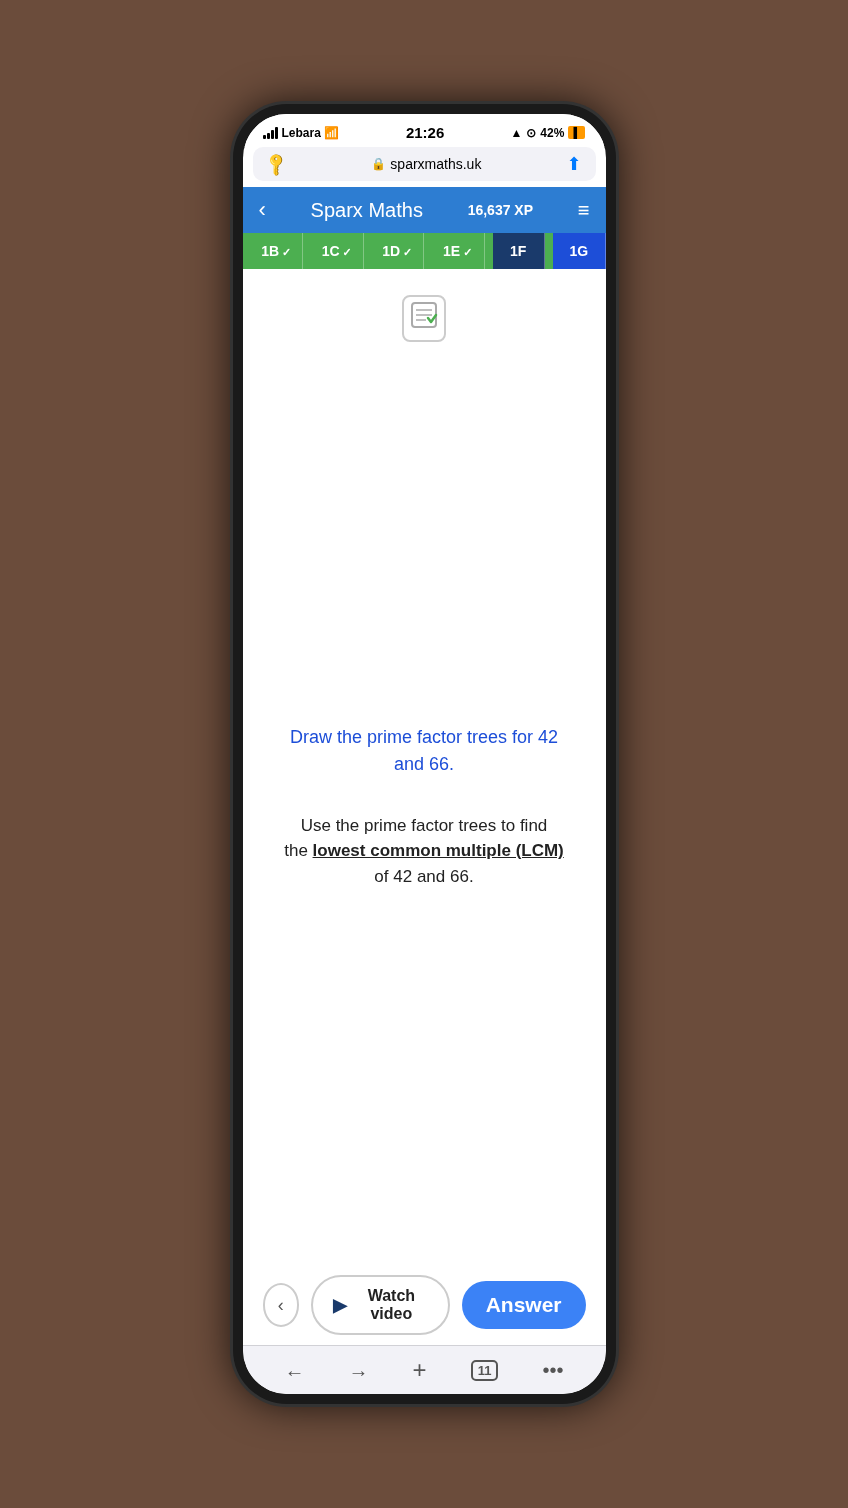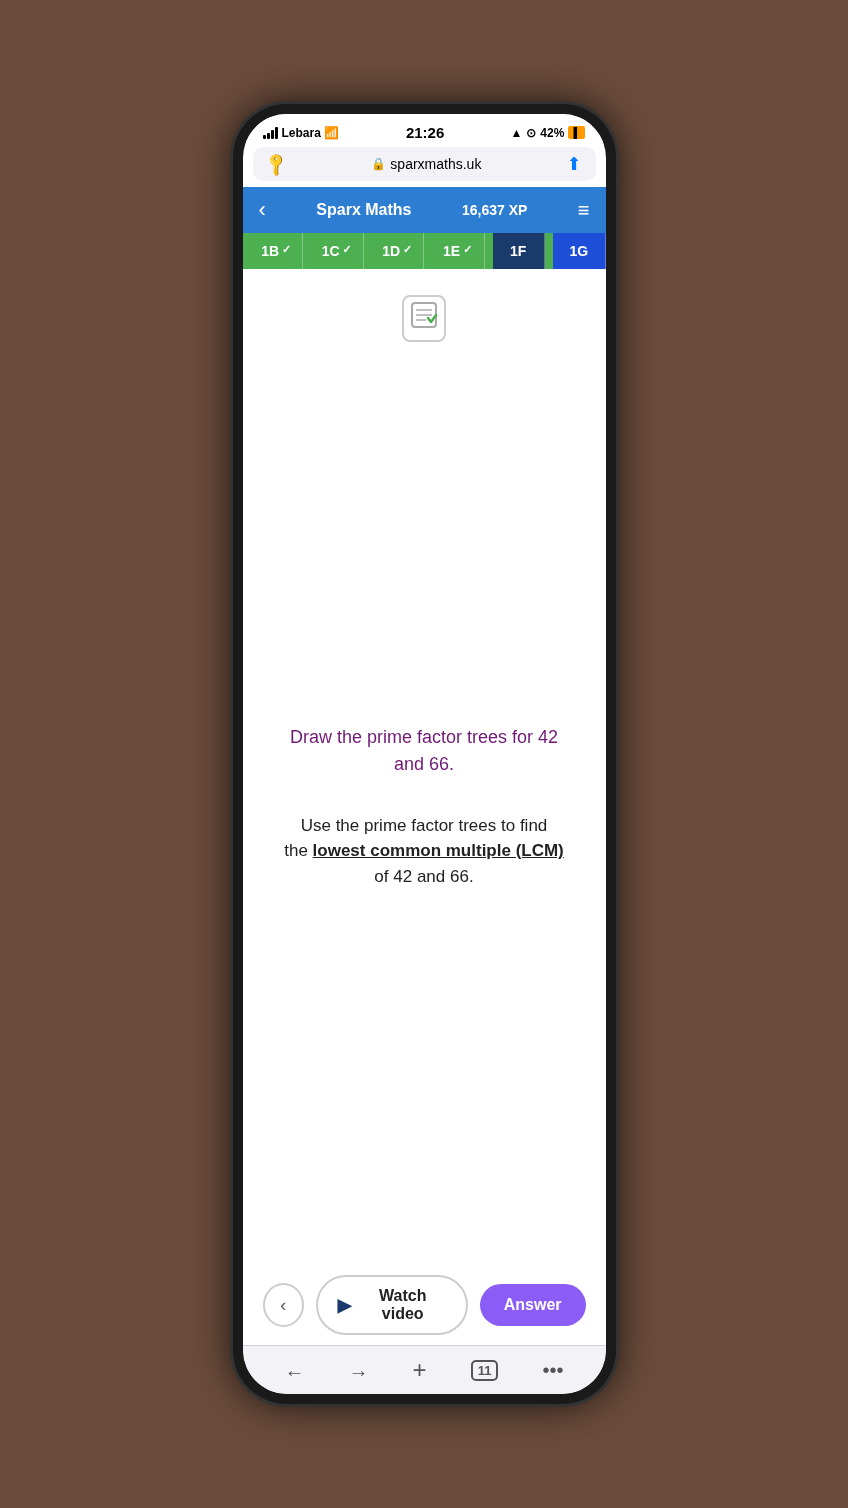--- a/index.html
+++ b/index.html
@@ -122,22 +122,22 @@
     }
 
     .back-arrow {
       color: #fff;
       font-size: 22px;
       font-weight: 300;
     }
 
     .app-title {
       color: #fff;
-      font-size: 16px;
-      font-weight: 700;
+      font-size: 20px;
+      font-weight: 400;
       text-align: center;
     }
 
     .xp-badge {
       color: #fff;
       font-size: 14px;
       font-weight: 600;
     }
 
     .hamburger {
@@ -154,21 +154,21 @@
 
     .tab-item {
       flex: 1;
       padding: 10px 6px;
       text-align: center;
       font-size: 14px;
       font-weight: 700;
       color: #fff;
       border-right: 1px solid rgba(255,255,255,0.3);
       display: flex;
-      align-items: flex-start;
+      align-items: flex-end;
       justify-content: center;
       gap: 3px;
       margin-left: 8px;
     }
 
     .tab-item.active {
       background: #1a3a6b;
     }
 
     .tab-item.partial {
@@ -223,21 +223,21 @@
       display: flex;
       flex-direction: column;
       align-items: center;
       justify-content: center;
       text-align: center;
       padding: 0 10px;
     }
 
     .question-text {
       font-size: 18px;
-      color: #701a75;
+      color: #1d4ed8;
       line-height: 1.5;
       margin-bottom: 35px;
     }
 
     .question-text2 {
       font-size: 17px;
       color: #222;
       line-height: 1.5;
     }
 
@@ -283,26 +283,26 @@
       color: #222;
       cursor: pointer;
     }
 
     .video-icon {
       color: #1a3a6b;
       font-size: 18px;
     }
 
     .answer-btn {
-      background: #8b5cf6;
+      background: #3b82f6;
       color: #fff;
       border: none;
       border-radius: 50px;
       padding: 12px 24px;
-      font-size: 16px;
+      font-size: 21px;
       font-weight: 700;
       cursor: pointer;
     }
 
     
     .browser-bar {
       background: #f2f2f7;
       border-top: 1px solid #d1d1d6;
       padding: 10px 20px;
       display: flex;

